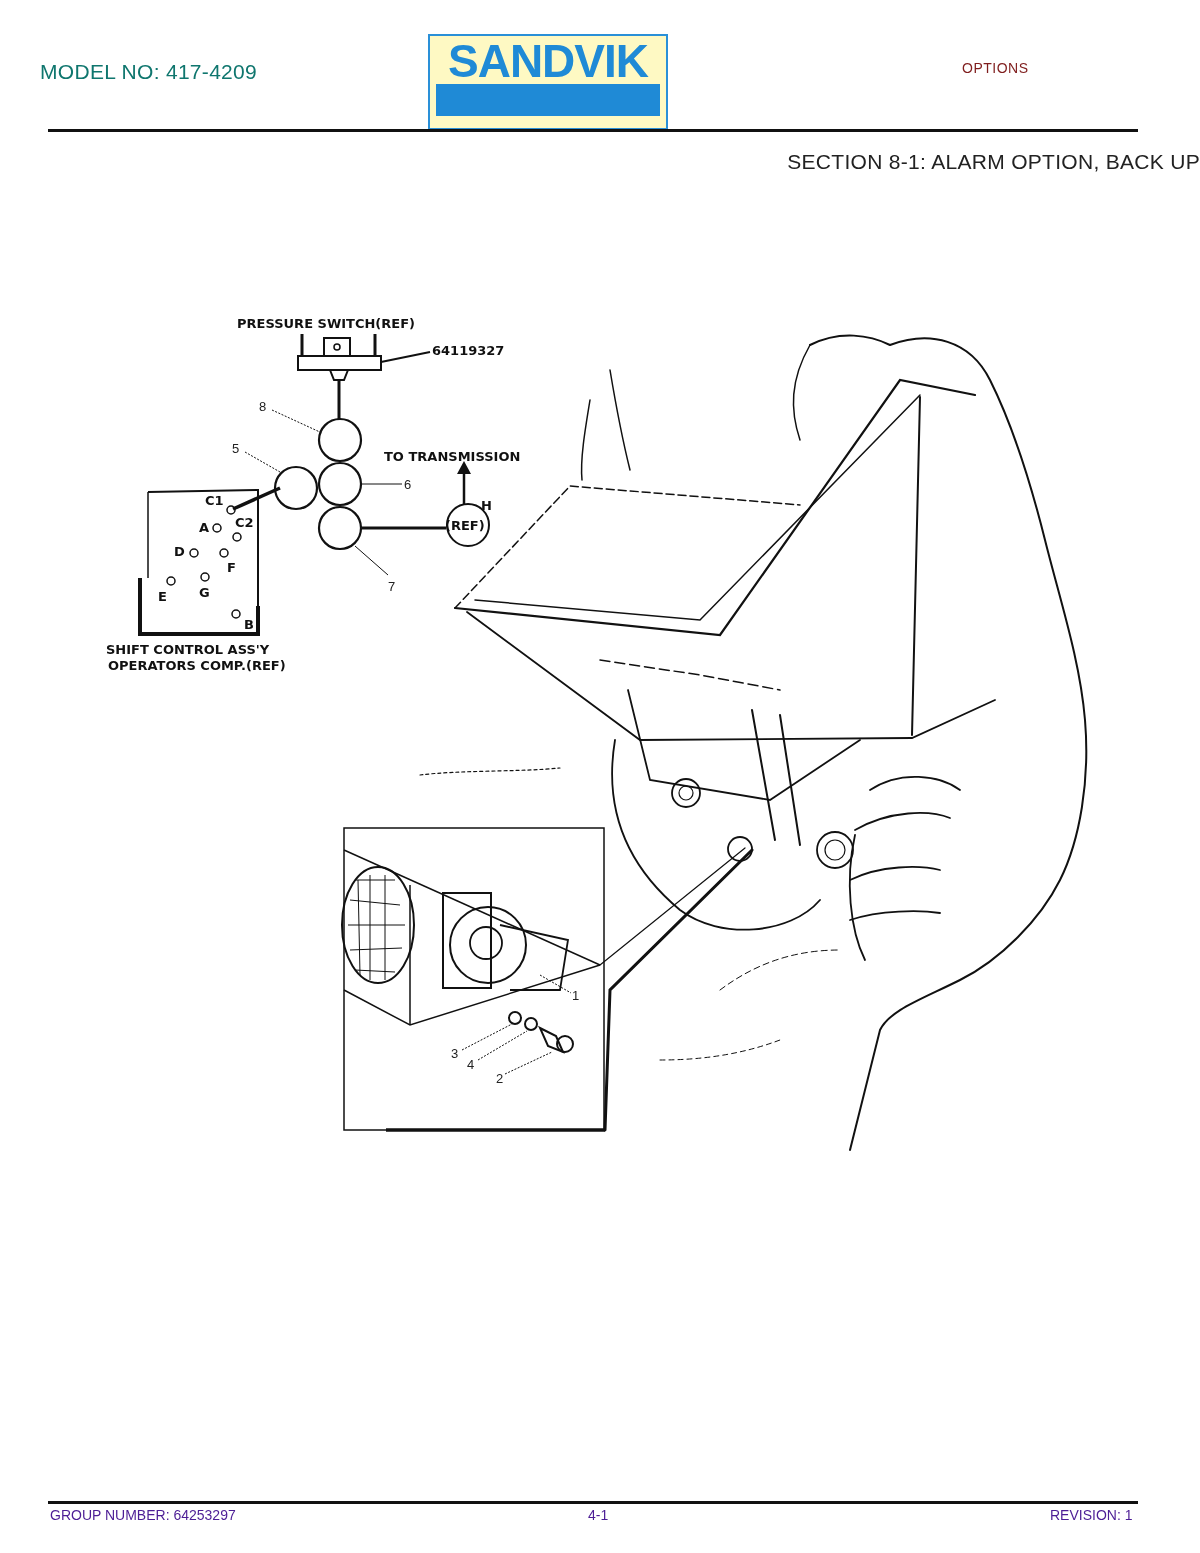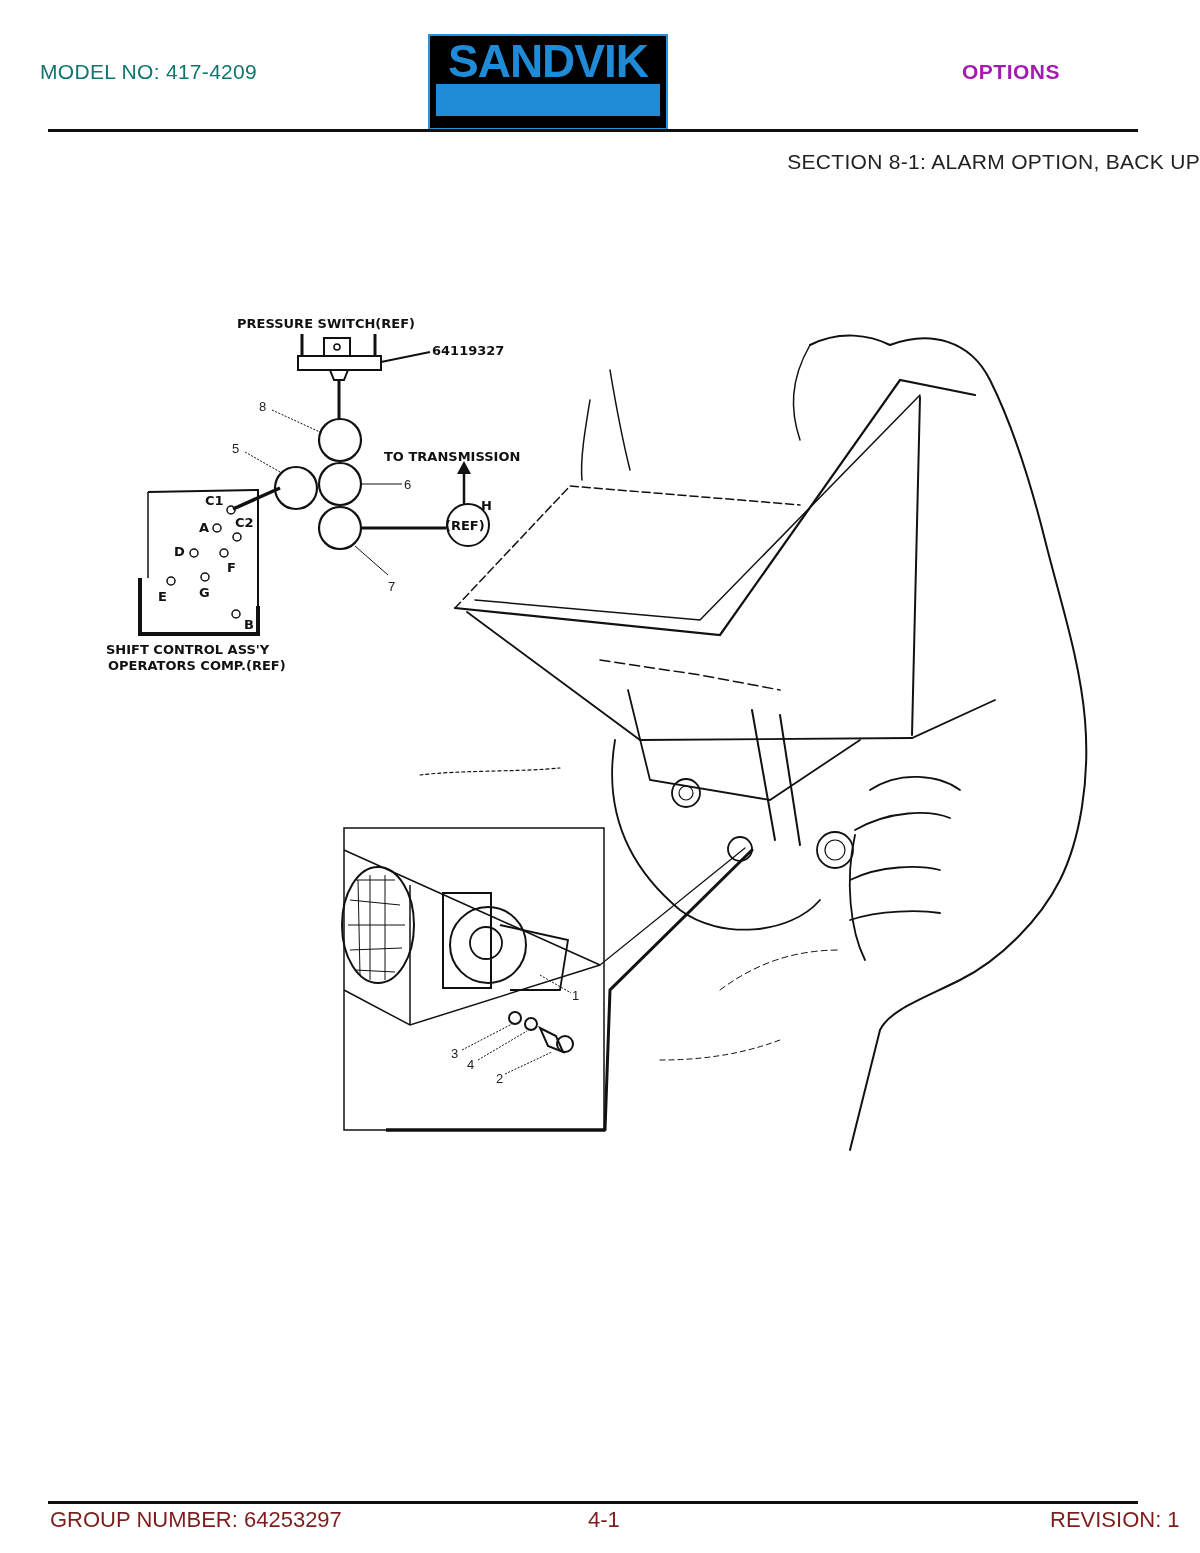--- a/index.html
+++ b/index.html
@@ -1,31 +1,31 @@
 <!DOCTYPE html>
 <html><head>
 <meta charset="utf-8">
 <style>
   html, body { margin: 0; padding: 0; background: #ffffff; }
   body { width: 1200px; height: 1553px; position: relative; overflow: hidden;
          font-family: "Liberation Sans", sans-serif; color: #111; }
   .hdr-model { position: absolute; left: 40px; top: 60px; font-size: 21px; letter-spacing: 0.3px; color: #0f766e; }
-  .hdr-options { position: absolute; left: 962px; top: 60px; font-size: 21px; letter-spacing: 0.5px; color: #a21caf; font-weight: bold; }
+  .hdr-options { position: absolute; left: 962px; top: 60px; font-size: 14px; letter-spacing: 0.5px; color: #7f1d1d; }
   .logo { position: absolute; left: 428px; top: 34px; width: 240px; height: 96px;
-          border: 2px solid #2a90d8; background: #000000; box-sizing: border-box; }
+          border: 2px solid #2a90d8; background: #fef9c3; box-sizing: border-box; }
   .logo-text { position: absolute; left: 0; right: 0; top: 0px; text-align: center;
                font-family: "Liberation Sans", sans-serif; font-weight: bold; font-size: 46px;
                color: #1f8ad6; letter-spacing: -1px; line-height: 50px; }
   .logo-bar { position: absolute; left: 6px; right: 6px; top: 48px; height: 32px; background: #1f8ad6; }
   .rule-top { position: absolute; left: 48px; top: 129px; width: 1090px; height: 3px; background: #111; }
   .section-title { position: absolute; left: 0; width: 1200px; top: 150px; text-align: right;
                    font-size: 21px; letter-spacing: 0.3px; color: #222; }
   .diagram { position: absolute; left: 0; top: 290px; width: 1021px; height: 880px; }
   .rule-bottom { position: absolute; left: 48px; top: 1501px; width: 1090px; height: 3px; background: #111; }
-  .ftr { position: absolute; top: 1507px; font-size: 22px; color: #7f1d1d; }
+  .ftr { position: absolute; top: 1507px; font-size: 14px; color: #4c1d95; }
   .ftr-group { left: 50px; }
   .ftr-page { left: 588px; }
   .ftr-rev { left: 1021px; margin-left: 29px; }
   .lbl { font-family: "DejaVu Sans", sans-serif; font-weight: bold; font-size: 13px; fill: #111; }
   .num { font-family: "Liberation Sans", sans-serif; font-size: 13px; fill: #222; }
 </style>
 </head>
 <body>
 
 <div class="hdr-model">MODEL NO: 417-4209</div>

